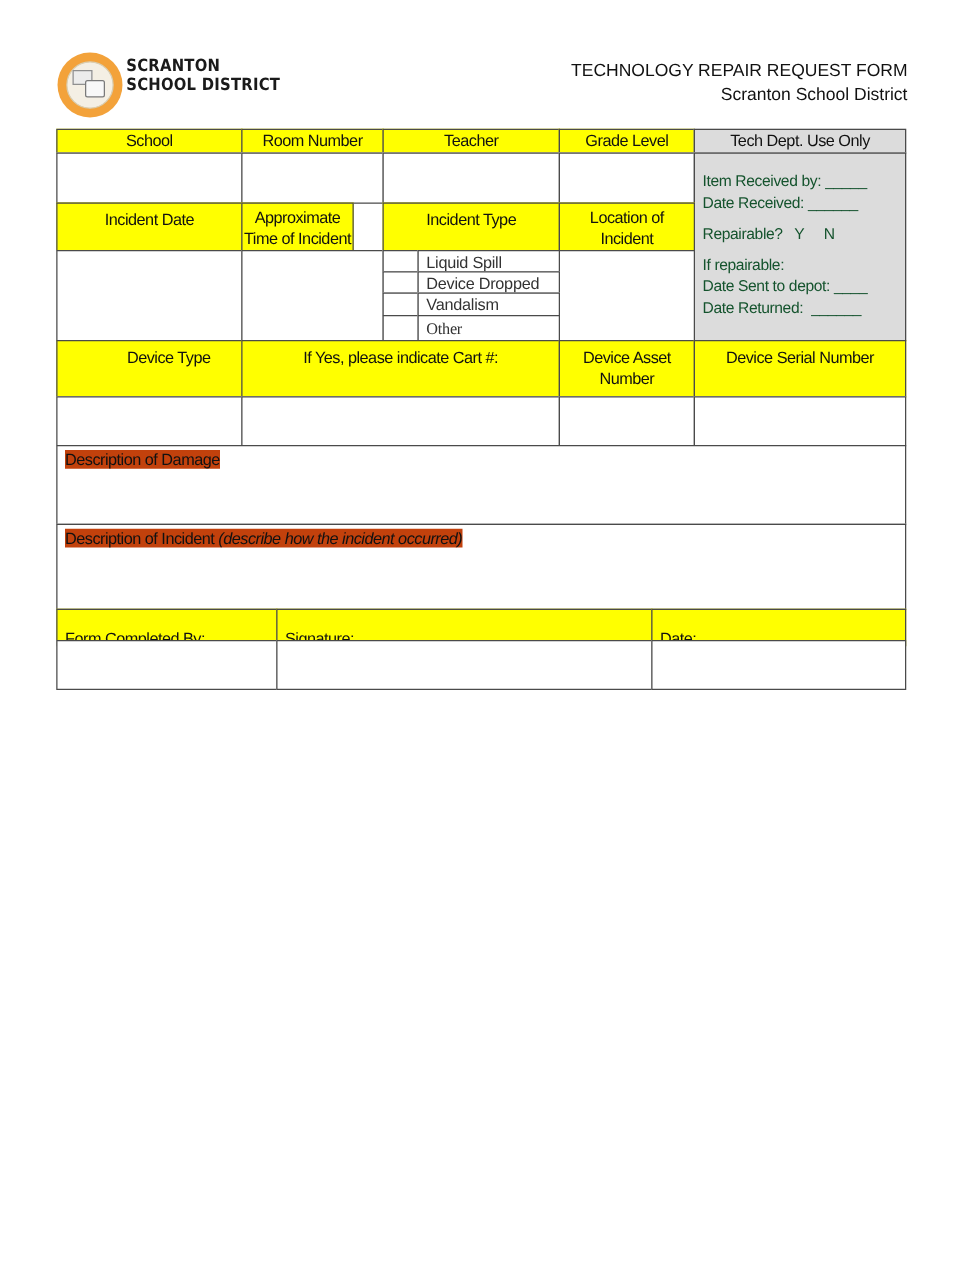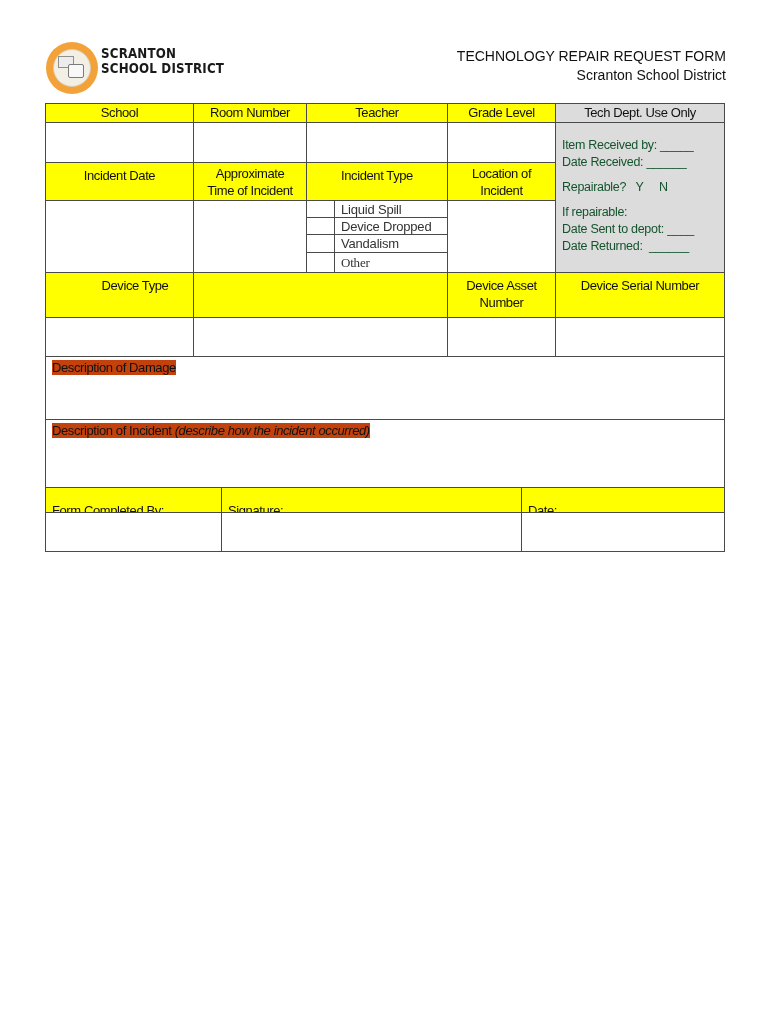--- a/index.html
+++ b/index.html
@@ -61,21 +61,21 @@
   <div>Date Received: ______</div>
   <div class="gap"></div>
   <div style="white-space:pre;">Repairable?   Y     N</div>
   <div class="gap"></div>
   <div>If repairable:</div>
   <div>Date Sent to depot: ____</div>
   <div style="white-space:pre;">Date Returned:  ______</div>
 </div>
 
 <div class="cell yellow pad" style="left:45px;top:162px;width:149px;height:39px;">Incident Date</div>
-<div class="cell yellow" style="left:193px;top:162px;width:114px;height:39px;padding-top:2px;">
+<div class="cell yellow" style="left:193px;top:162px;width:90px;height:39px;padding-top:2px;">
   <div>Approximate</div>
   <div>Time of Incident</div>
 </div>
 <div class="cell yellow pad" style="left:306px;top:162px;width:142px;height:39px;">Incident Type</div>
 <div class="cell yellow" style="left:447px;top:162px;width:109px;height:39px;padding-top:2px;">
   <div>Location of</div>
   <div>Incident</div>
 </div>
 
 <div class="cell white" style="left:45px;top:200px;width:149px;height:73px;"></div>
@@ -86,20 +86,21 @@
 <div class="cell white opt" style="left:334px;top:200px;width:114px;height:18px;">Liquid Spill</div>
 <div class="cell white" style="left:306px;top:217px;width:29px;height:18px;"></div>
 <div class="cell white opt" style="left:334px;top:217px;width:114px;height:18px;">Device Dropped</div>
 <div class="cell white" style="left:306px;top:234px;width:29px;height:19px;"></div>
 <div class="cell white opt" style="left:334px;top:234px;width:114px;height:19px;">Vandalism</div>
 <div class="cell white" style="left:306px;top:252px;width:29px;height:21px;"></div>
 <div class="cell white opt" style="left:334px;top:252px;width:114px;height:21px;padding-top:1px;font-family:Liberation Serif, serif;">Other</div>
 
 <div class="cell yellow pad" style="left:45px;top:272px;width:180px;height:46px;">Device Type</div>
 <div class="cell yellow pad" style="left:193px;top:272px;width:255px;height:46px;">
+  <div>If Yes, please indicate Cart #:</div>
 </div>
 <div class="cell yellow pad" style="left:447px;top:272px;width:109px;height:46px;">
   <div>Device Asset</div>
   <div>Number</div>
 </div>
 <div class="cell yellow pad" style="left:555px;top:272px;width:170px;height:46px;">Device Serial Number</div>
 
 <div class="cell white" style="left:45px;top:317px;width:149px;height:40px;"></div>
 <div class="cell white" style="left:193px;top:317px;width:255px;height:40px;"></div>
 <div class="cell white" style="left:447px;top:317px;width:109px;height:40px;"></div>

